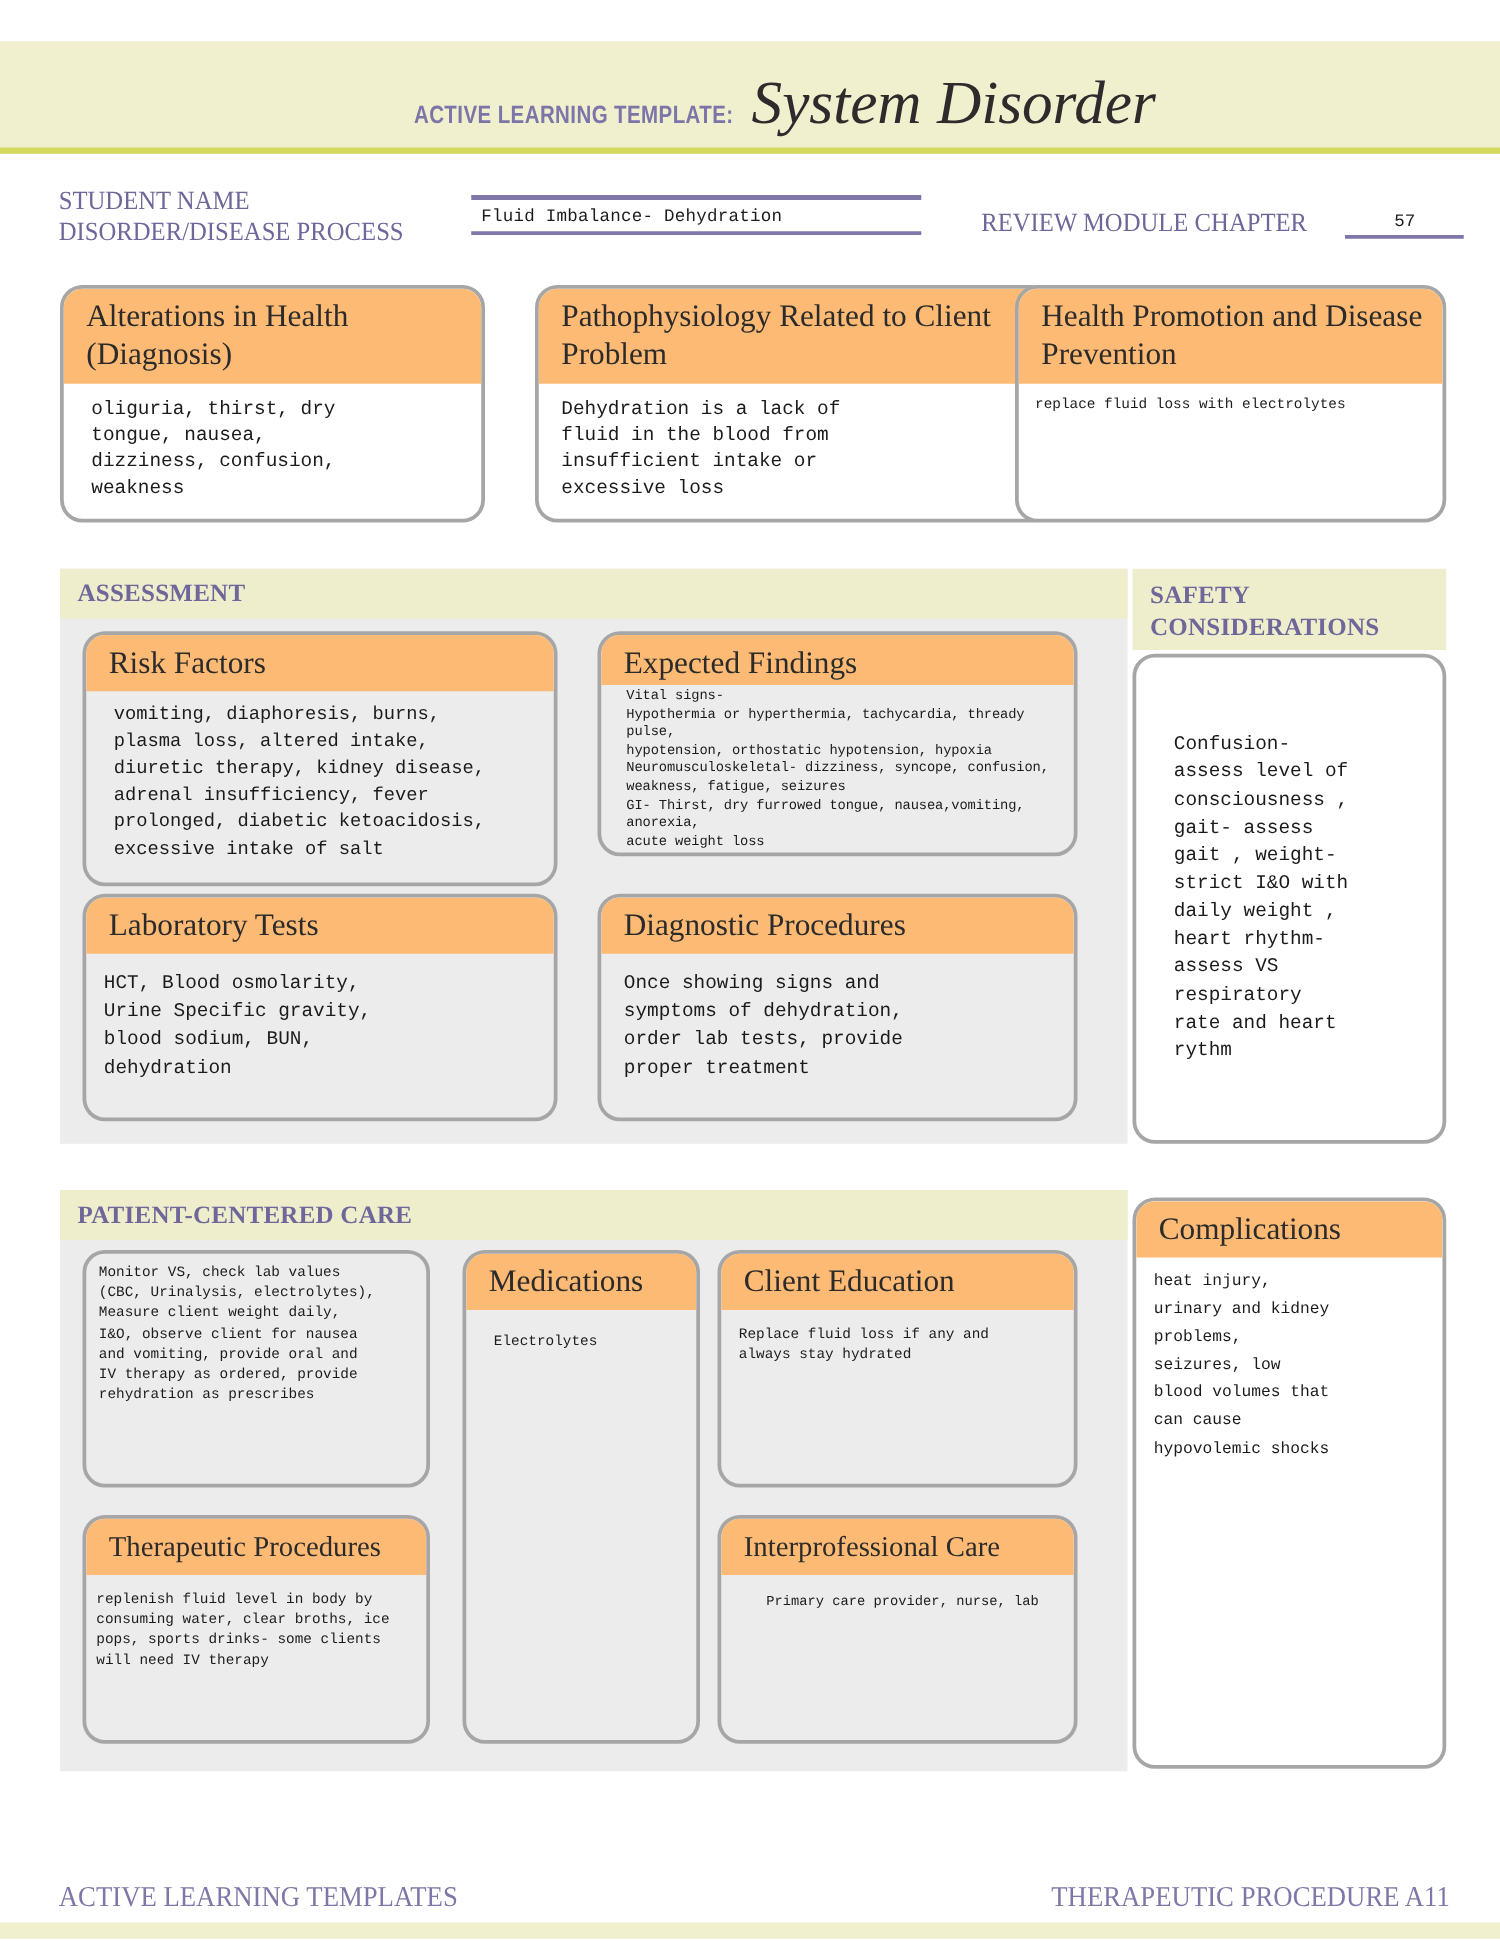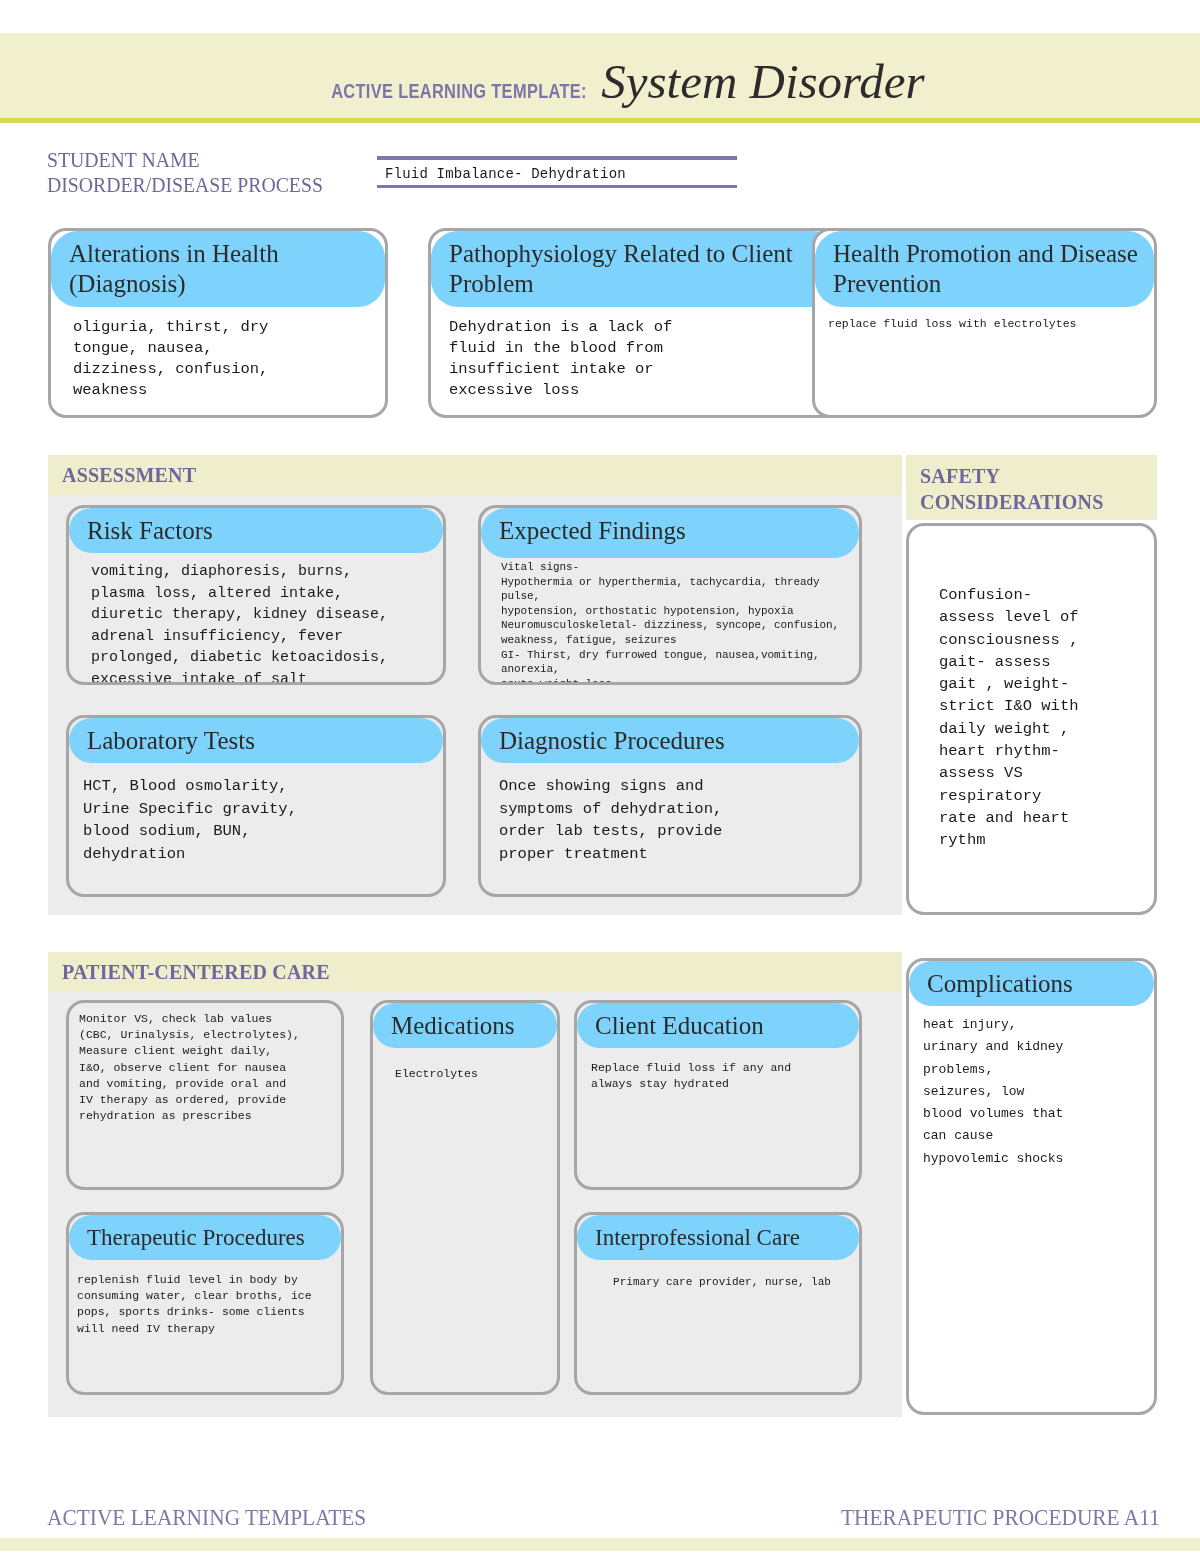--- a/index.html
+++ b/index.html
@@ -125,27 +125,26 @@
   .card {
     position: absolute;
     border: 3px solid #a6a6a6;
     border-radius: 18px;
     background: #ffffff;
     box-sizing: border-box;
     overflow: hidden;
   }
   .card.gray { background: #ececec; }
   .card-head {
-    background: #7dd3fc;
+    background: #fdba74;
     font-family: "Liberation Serif", serif;
     font-size: 25px;
     color: #2b2b2b;
     line-height: 30px;
     padding: 8px 0 7px 18px;
-    border-radius: 27px;
   }
   .card-head.two-line { padding-bottom: 8px; }
   .card-body {
     font-family: "Liberation Mono", monospace;
     font-size: 15.5px;
     line-height: 21px;
     color: #1b1b1b;
     padding: 10px 12px 8px 22px;
     white-space: pre-line;
   }
@@ -217,20 +216,27 @@
     <div>STUDENT NAME</div>
     <div>DISORDER/DISEASE PROCESS</div>
   </div>
 
   <div class="disorder-field">
     <div class="disorder-rule-top"></div>
     <div class="disorder-value">Fluid Imbalance- Dehydration</div>
     <div class="disorder-rule-bottom"></div>
   </div>
 
+  <div class="chapter-wrap">
+    <span class="chapter-label">REVIEW MODULE CHAPTER</span>
+    <span class="chapter-field">
+      <span class="chapter-value" style="display:block">57</span>
+      <span class="chapter-rule" style="display:block"></span>
+    </span>
+  </div>
 </div>
 
 <div class="card" style="left:48px; top:228px; width:340px; height:190px;">
   <div class="card-head two-line">Alterations in Health
 (Diagnosis)</div>
   <div class="card-body">oliguria, thirst, dry
 tongue, nausea,
 dizziness, confusion,
 weakness</div>
 </div>
@@ -246,32 +252,32 @@
 
 <div class="card" style="left:812px; top:228px; width:345px; height:190px;">
   <div class="card-head two-line">Health Promotion and
 Disease Prevention</div>
   <div class="card-body small" style="padding-left:13px; padding-top:9px;">replace fluid loss with electrolytes</div>
 </div>
 
 <div class="panel" style="left:48px; top:455px; width:854px; height:460px;"></div>
 <div class="panel-head" style="left:48px; top:455px; width:854px; height:40px;">ASSESSMENT</div>
 
-<div class="card gray" style="left:66px; top:505px; width:380px; height:180px;">
+<div class="card gray" style="left:66px; top:505px; width:380px; height:204px;">
   <div class="card-head">Risk Factors</div>
   <div class="card-body" style="font-size:15px; line-height:21.5px; padding-top:8px;">vomiting, diaphoresis, burns,
 plasma loss, altered intake,
 diuretic therapy, kidney disease,
 adrenal insufficiency, fever
 prolonged, diabetic ketoacidosis,
 excessive intake of salt</div>
 </div>
 
 <div class="card gray" style="left:478px; top:505px; width:384px; height:180px;">
-  <div class="card-head" style="padding-bottom:12px;">Expected Findings</div>
+  <div class="card-head" style="padding-bottom:2px;">Expected Findings</div>
   <div class="card-body tiny">Vital signs-
 Hypothermia or hyperthermia, tachycardia, thready pulse,
 hypotension, orthostatic hypotension, hypoxia
 Neuromusculoskeletal- dizziness, syncope, confusion,
 weakness, fatigue, seizures
 GI- Thirst, dry furrowed tongue, nausea,vomiting, anorexia,
 acute weight loss
 renal- oliguria
 Other- cool clammy skin, diaphoresis, capillary refill</div>
 </div>

